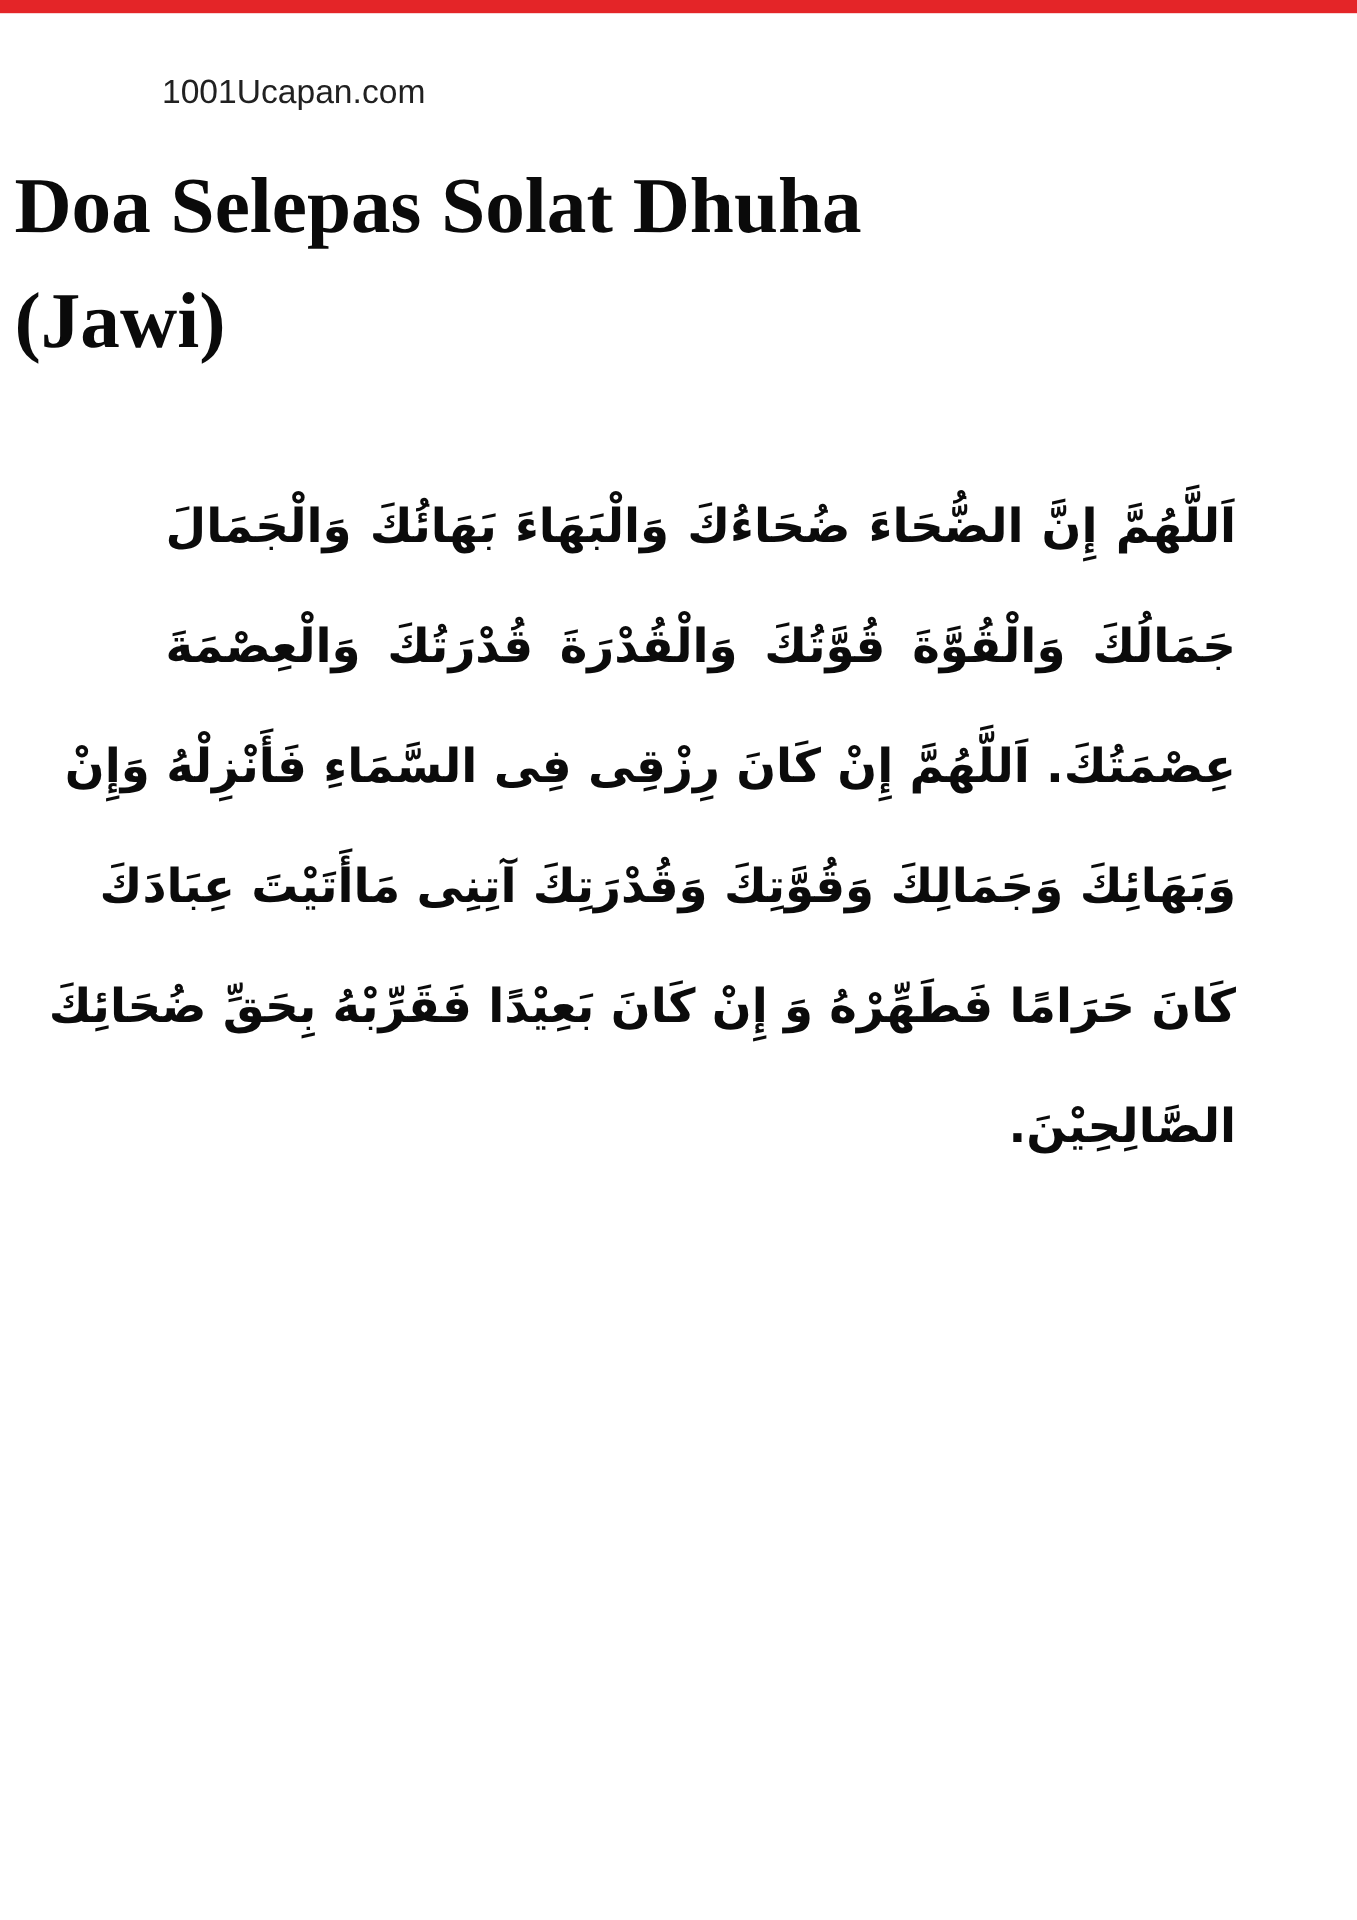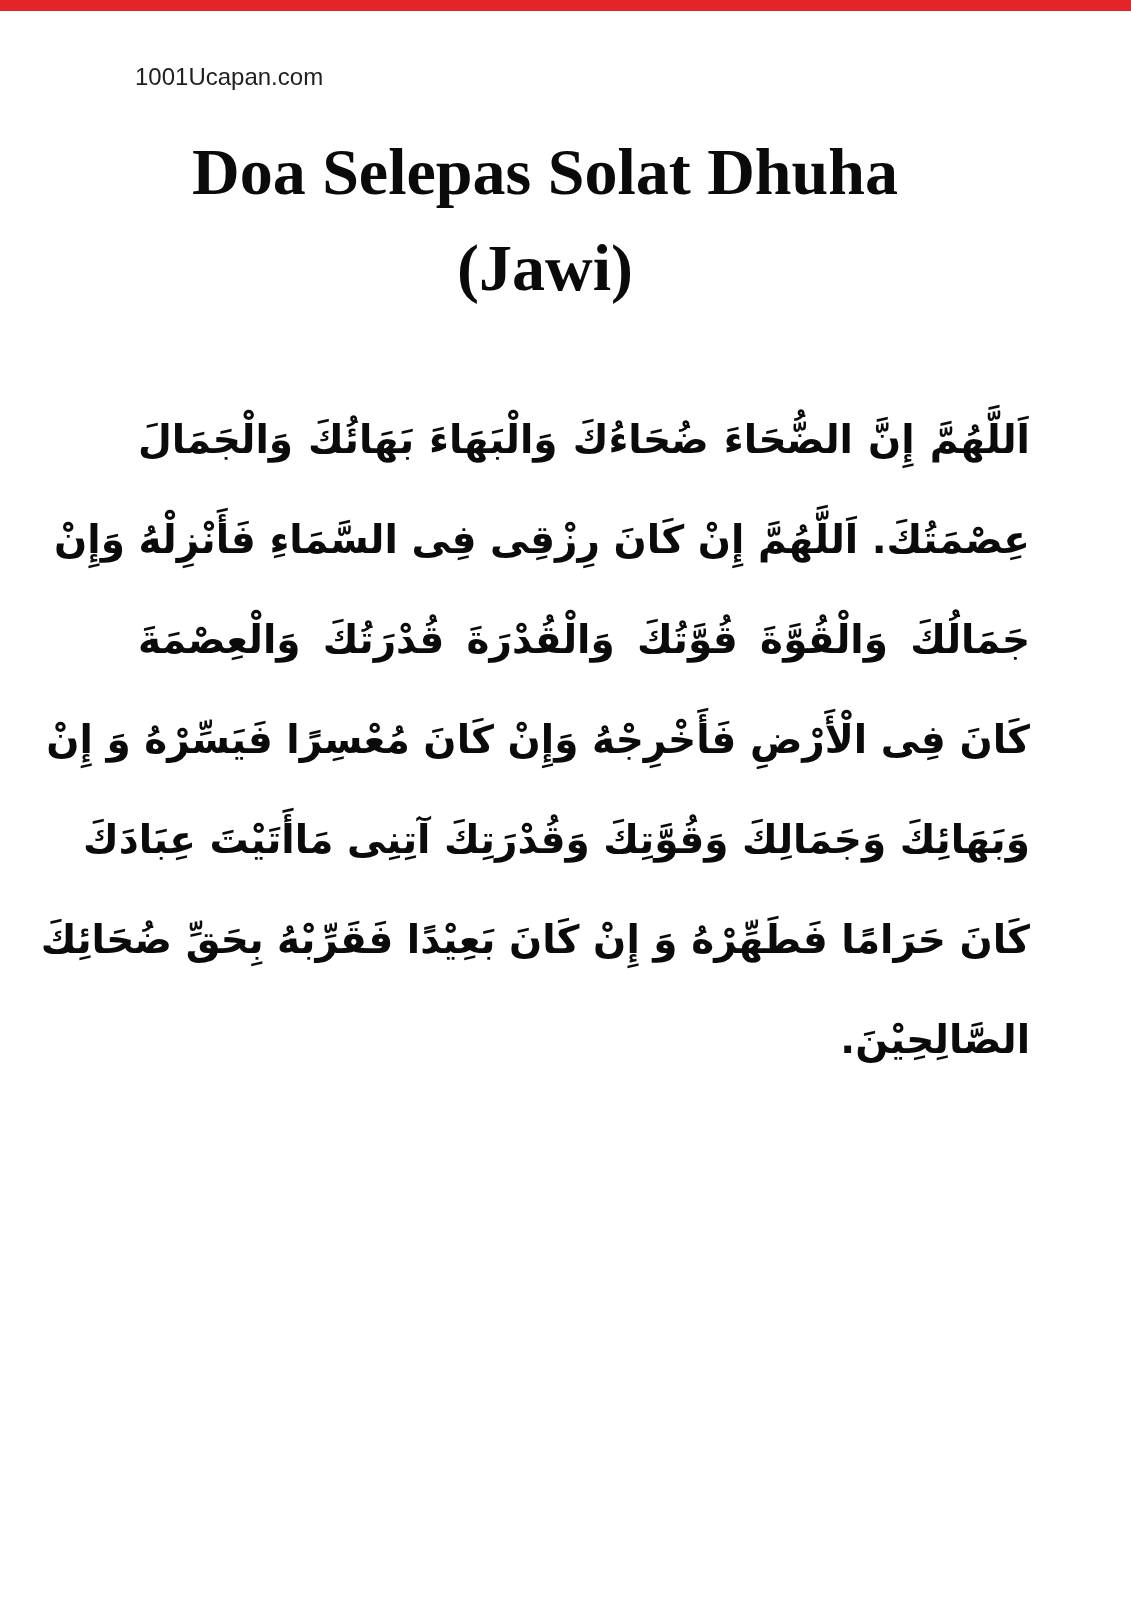--- a/index.html
+++ b/index.html
@@ -21,38 +21,38 @@
     width: 1131px;
     height: 11px;
     background: #e42528;
   }
 
   .watermark {
     position: absolute;
     left: 135px;
     top: 62px;
     font-family: "Liberation Sans", sans-serif;
-    font-size: 24px;
+    font-size: 28px;
     line-height: 30px;
     color: #212121;
     white-space: nowrap;
   }
 
   .doc-title {
     position: absolute;
     top: 124px;
     left: 0;
     width: 1090px;
-    text-align: center;
     font-family: "Liberation Serif", serif;
     font-weight: bold;
     font-size: 66px;
     line-height: 96px;
     color: #0a0a0a;
     letter-spacing: 0px;
+    padding-left: 12px;
   }
 
   .prayer-block {
     position: absolute;
     left: 138px;
     top: 390px;
     width: 892px;
     direction: rtl;
     font-family: "DejaVu Sans", sans-serif;
     font-weight: bold;
@@ -78,19 +78,18 @@
 
 <div class="watermark">1001Ucapan.com</div>
 
 <div class="doc-title">
   <div>Doa Selepas Solat Dhuha</div>
   <div>(Jawi)</div>
 </div>
 
 <div class="prayer-block" dir="rtl" lang="ar">
   <div class="prayer-line">اَللَّهُمَّ إِنَّ الضُّحَاءَ ضُحَاءُكَ وَالْبَهَاءَ بَهَائُكَ وَالْجَمَالَ</div>
+  <div class="prayer-line">جَمَالُكَ وَالْقُوَّةَ قُوَّتُكَ وَالْقُدْرَةَ قُدْرَتُكَ وَالْعِصْمَةَ</div>
   <div class="prayer-line">عِصْمَتُكَ. اَللَّهُمَّ إِنْ كَانَ رِزْقِى فِى السَّمَاءِ فَأَنْزِلْهُ وَإِنْ</div>
-  <div class="prayer-line">جَمَالُكَ وَالْقُوَّةَ قُوَّتُكَ وَالْقُدْرَةَ قُدْرَتُكَ وَالْعِصْمَةَ</div>
-  <div class="prayer-line">كَانَ فِى الْأَرْضِ فَأَخْرِجْهُ وَإِنْ كَانَ مُعْسِرًا فَيَسِّرْهُ وَ إِنْ</div>
   <div class="prayer-line">وَبَهَائِكَ وَجَمَالِكَ وَقُوَّتِكَ وَقُدْرَتِكَ آتِنِى مَاأَتَيْتَ عِبَادَكَ</div>
   <div class="prayer-line">كَانَ حَرَامًا فَطَهِّرْهُ وَ إِنْ كَانَ بَعِيْدًا فَقَرِّبْهُ بِحَقِّ ضُحَائِكَ</div>
   <div class="prayer-line last">الصَّالِحِيْنَ.</div>
 </div>
 
 </body></html>

